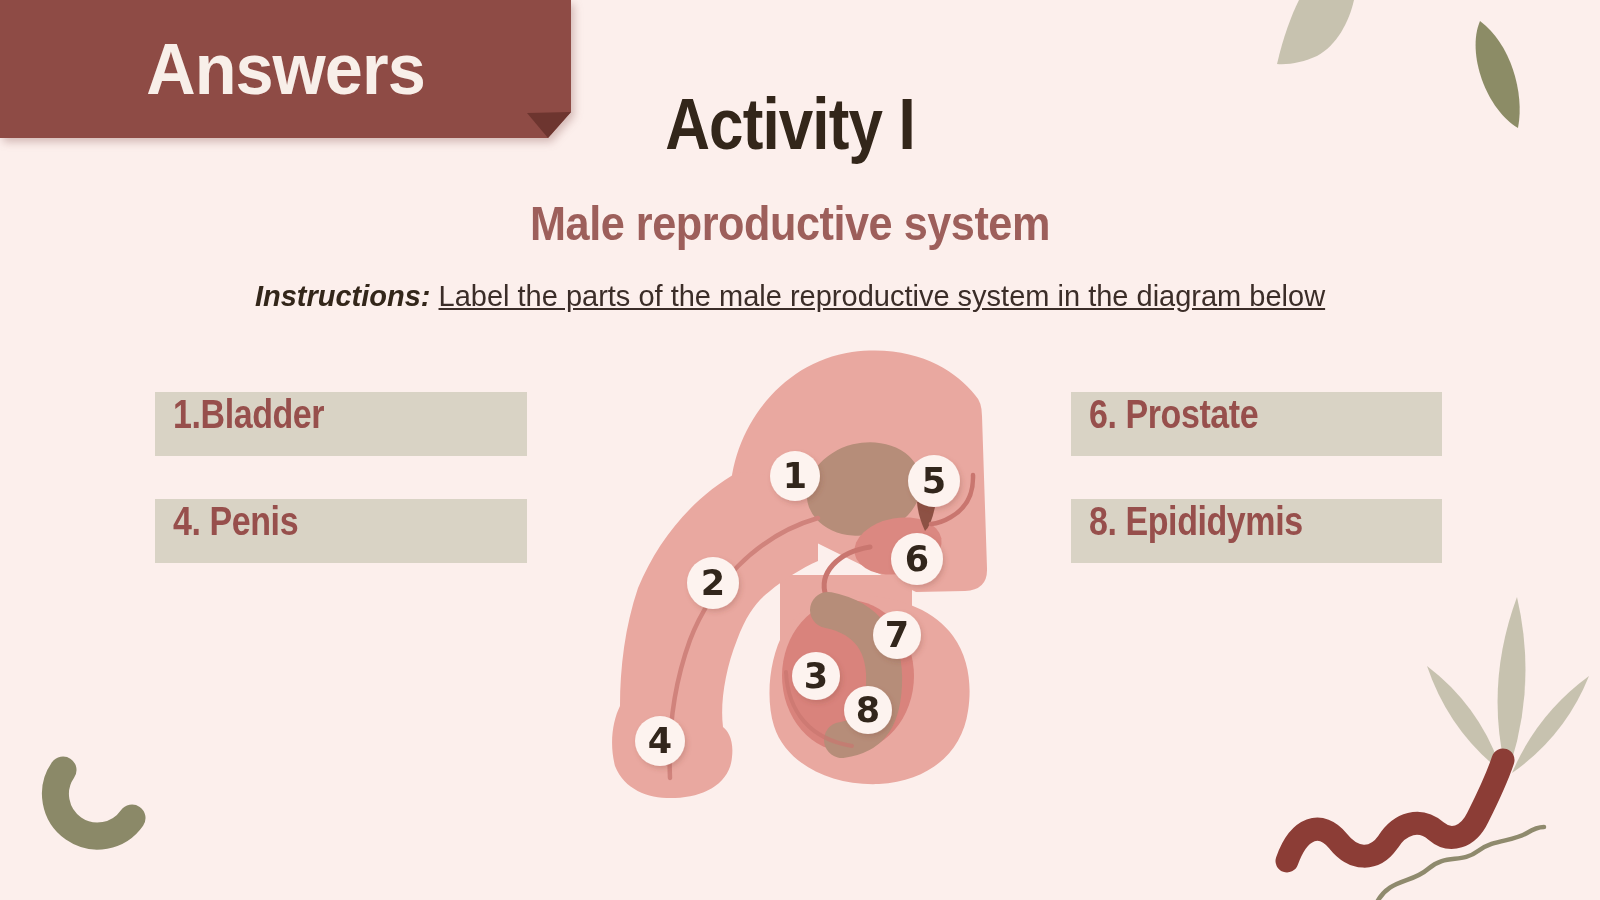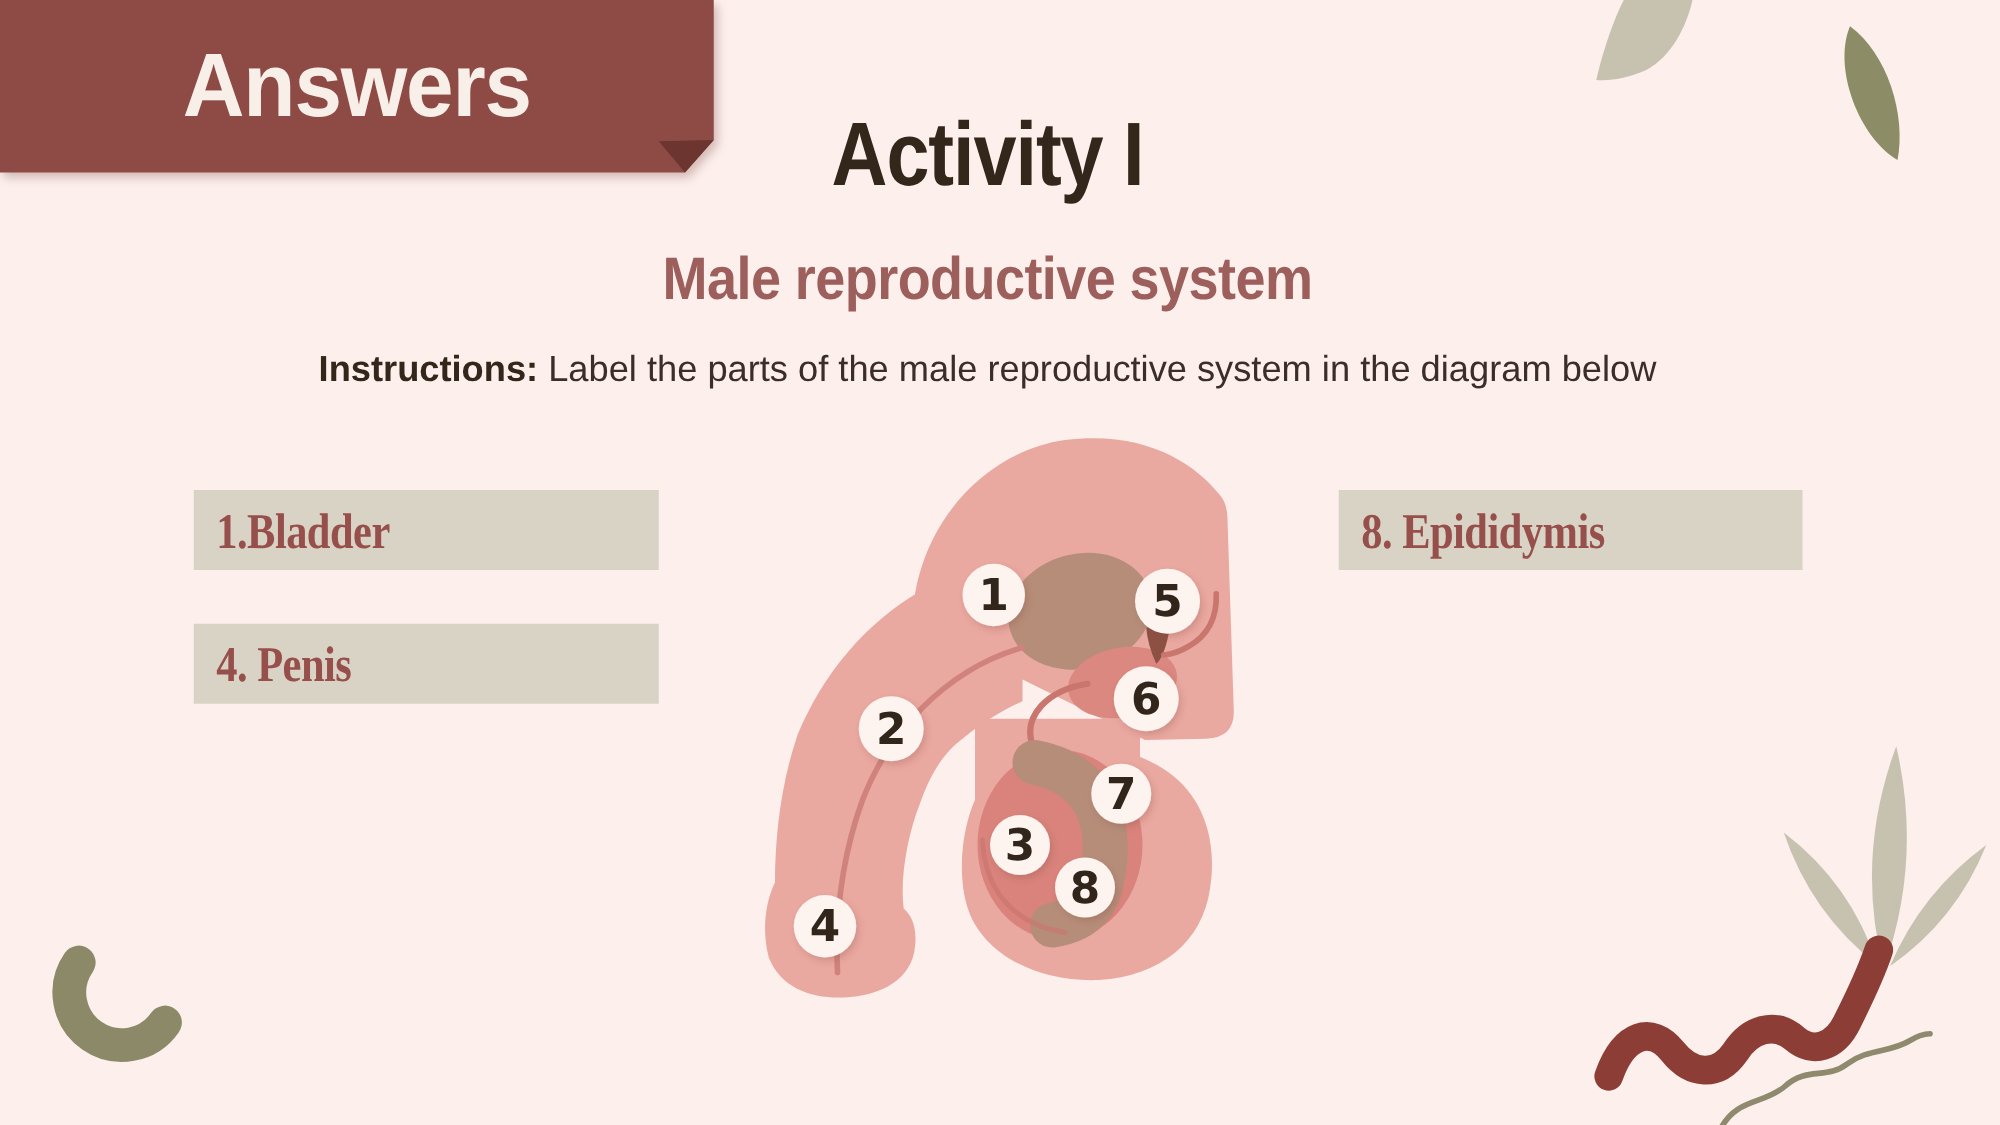--- a/index.html
+++ b/index.html
@@ -15,28 +15,28 @@
     display:flex;align-items:center;justify-content:center;
     color:#f8efe9;font-size:72px;font-weight:bold;letter-spacing:-1px;
     transform:scaleX(.95);transform-origin:center;}
   
   .centered{position:absolute;left:0;width:1580px;text-align:center;}
   .title{top:84px;font-size:72px;line-height:80px;font-weight:bold;color:#33261a;
          letter-spacing:-1px;transform:scaleX(.86);transform-origin:center;}
   .subtitle{top:198px;font-size:48px;line-height:52px;font-weight:bold;color:#9d5f5b;
          letter-spacing:-.5px;transform:scaleX(.90);transform-origin:center;}
   .instructions{top:276px;font-size:29px;line-height:40px;color:#3b2d28;}
-  .instructions b{font-weight:bold;color:#33261a;}
-  .instructions .body-text{margin-left:8px;}
+  .instructions b{font-weight:bold;color:#33261a;font-style:italic;}
+  .instructions .body-text{margin-left:8px;text-decoration:underline;}
   
   .answer-col{position:absolute;top:392px;}
   .answer-col.left{left:155px;width:372px;}
   .answer-col.right{left:1071px;width:371px;}
   .answer-box{height:64px;margin-bottom:43px;background:#d9d3c5;
-    display:flex;align-items:center;padding-left:18px;box-sizing:border-box;font-family:Liberation Serif, serif;}
+    display:flex;padding-left:18px;box-sizing:border-box;}
   .answer-box span{display:inline-block;font-size:40px;font-weight:bold;color:#974f4c;
     letter-spacing:-.5px;white-space:nowrap;
     transform:scaleX(.85);transform-origin:left center;}
   
   .diagram{position:absolute;left:580px;top:340px;}
   .marker-num{font-family:"DejaVu Sans",sans-serif;font-size:35px;font-weight:bold;fill:#33261a;}
   .z-deco{z-index:0;} .z-content{z-index:2;} .banner{z-index:3;}
 </style>
 </head>
 <body>
@@ -130,17 +130,20 @@
     <div class="answer-box">
       <span>1.Bladder</span>
     </div>
     <div class="answer-box">
       <span>4. Penis</span>
     </div>
   </div>
 
   <div class="answer-col right z-content">
     <div class="answer-box">
+      <span>6. Prostate</span>
+    </div>
+    <div class="answer-box">
       <span>8. Epididymis</span>
     </div>
   </div>
 
 </div>
 
 </body></html>

